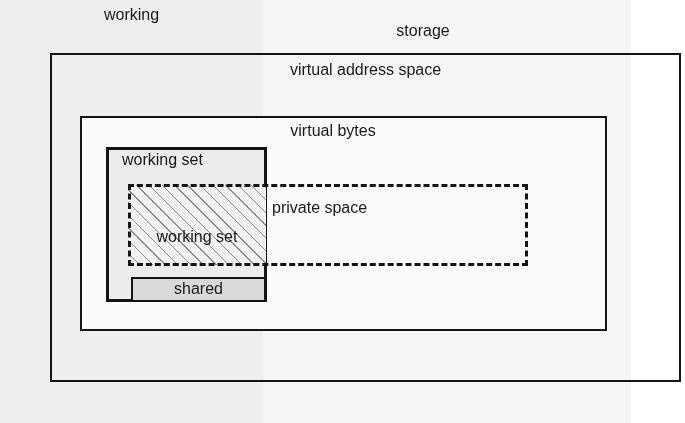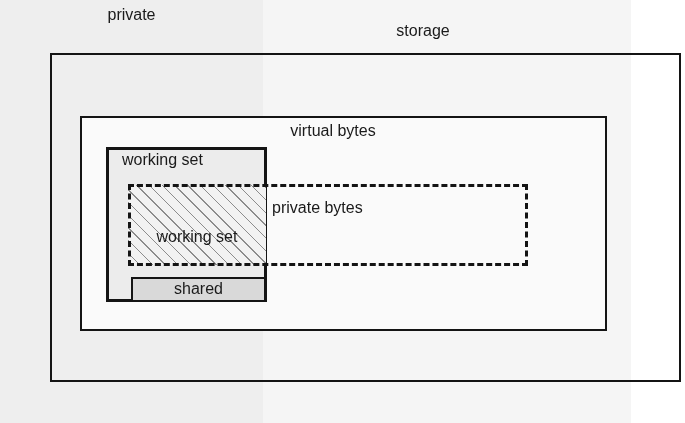--- a/index.html
+++ b/index.html
@@ -173,35 +173,36 @@
   .z-text   { z-index: 6; }
 </style>
 </head>
 <body>
 
 <div id="canvas">
 
   <div class="band band-physical z-band"></div>
   <div class="band band-storage z-band"></div>
 
-  <div class="col-label label-physical z-text">private</div>
+  <div class="col-label label-physical z-text">working</div>
   <div class="col-label label-storage z-text">storage</div>
 
   <div class="box box-vas z-box"></div>
+  <div class="txt txt-vas z-text">virtual address space</div>
 
   <div class="box box-vbytes z-box"></div>
   <div class="txt txt-vbytes z-text">virtual bytes</div>
 
   <div class="box box-ws z-box"></div>
   <div class="txt txt-ws z-text">working set</div>
 
   <div class="box box-pws z-hatch"></div>
 
   <div class="box box-pbytes-dash z-dash"></div>
 
   <div class="box box-shared z-box"></div>
   <div class="txt txt-shared z-text">shared</div>
 
   <div class="txt txt-pws-2 z-text">working set</div>
 
-  <div class="txt txt-pbytes z-text">private bytes</div>
+  <div class="txt txt-pbytes z-text">private space</div>
 
 </div>
 
 </body></html>

